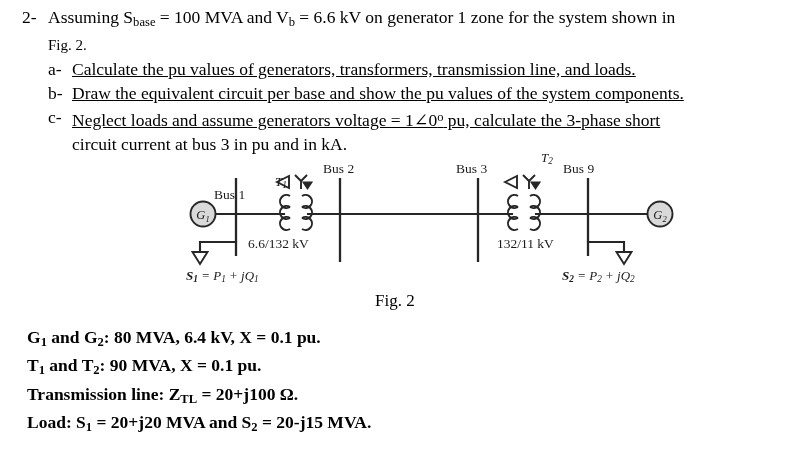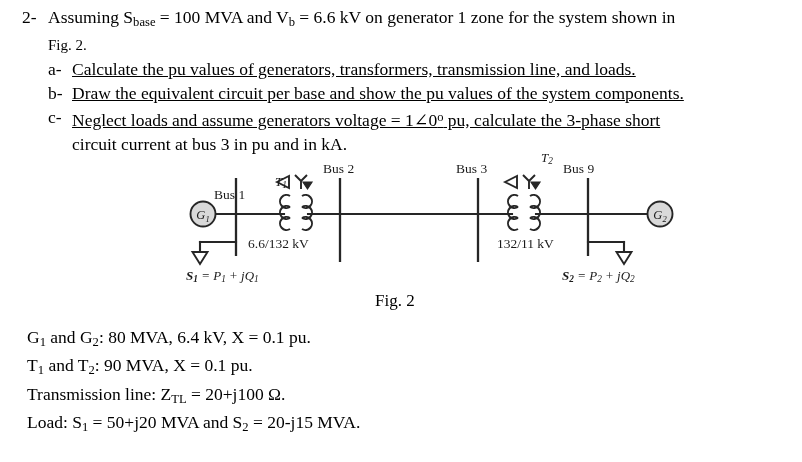--- a/index.html
+++ b/index.html
@@ -93,20 +93,21 @@
     font-size: 17px;
   }
 
   
   #data-list {
     position: absolute;
     left: 27px;
     top: 326px;
     font-size: 17.5px;
     line-height: 23.5px;
+    font-weight: bold;
   }
   #data-list div { white-space: nowrap; }
 </style>
 </head>
 <body>
 
 <div class="q-block">
 
   <div class="q-row">
     <div class="q-marker">2-</div>
@@ -254,15 +255,15 @@
 <div id="fig-caption">Fig. 2</div>
 
 <div id="data-list">
 
   <div><span>G</span><sub>1</sub><span> and G</span><sub>2</sub><span>: 80 MVA, 6.4 kV, X = 0.1 pu.</span></div>
 
   <div><span>T</span><sub>1</sub><span> and T</span><sub>2</sub><span>: 90 MVA, X = 0.1 pu.</span></div>
 
   <div><span>Transmission line: Z</span><sub>TL</sub><span> = 20+j100 Ω.</span><sub></sub><span></span></div>
 
-  <div><span>Load: S</span><sub>1</sub><span> = 50+j20 MVA and S</span><sub>2</sub><span> = 20-j15 MVA.</span></div>
+  <div><span>Load: S</span><sub>1</sub><span> = 20+j20 MVA and S</span><sub>2</sub><span> = 20-j15 MVA.</span></div>
 
 </div>
 
 </body></html>

